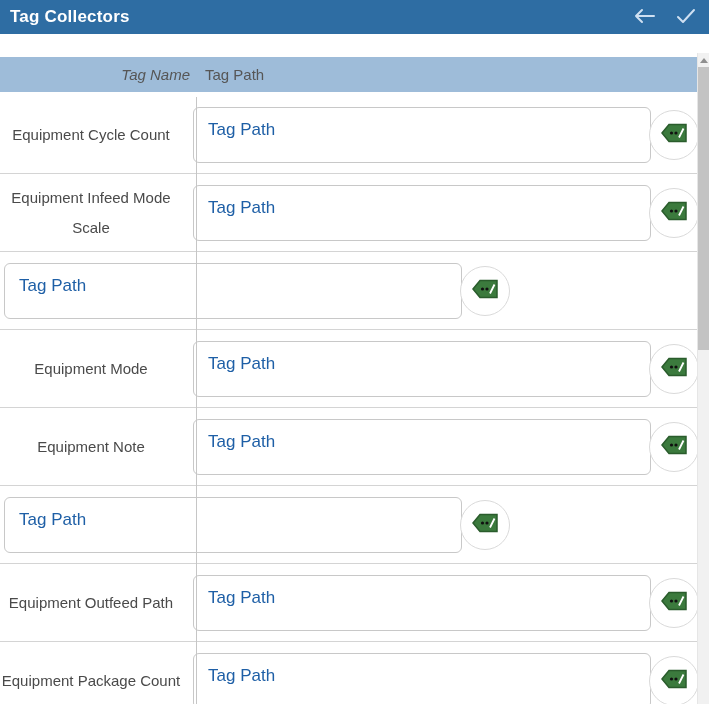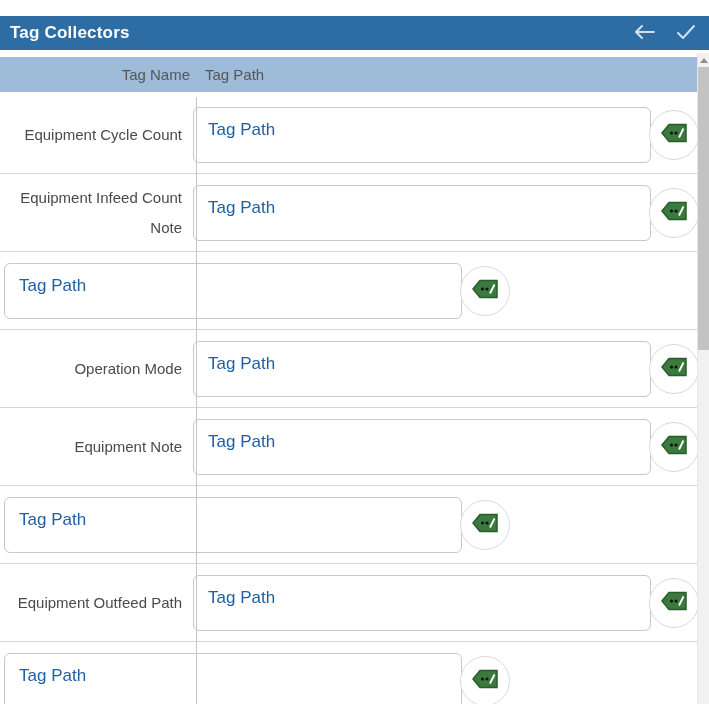--- a/index.html
+++ b/index.html
@@ -11,21 +11,20 @@
     background: #fff;
     font-family: "Liberation Sans", sans-serif;
   }
   
   .titlebar {
     position: absolute; top: 0; left: 0;
     width: 709px; height: 34px;
     background: #2E6DA3;
     display: flex; align-items: center;
     padding: 0 10px 0 10px;
-    margin-top: 16px;
   }
   .titlebar .title {
     color: #fff; font-size: 17px; font-weight: bold;
     letter-spacing: .2px;
   }
   .titlebar-actions {
     margin-left: auto;
     display: flex; align-items: center; gap: 16px;
   }
   .tb-btn {
@@ -34,40 +33,40 @@
     display: flex; align-items: center; justify-content: center;
   }
   
   .table-header {
     position: absolute; top: 57px; left: 0;
     width: 699px; height: 35px;
     background: #9EBCD9;
     display: flex; align-items: center;
     font-size: 15px; color: #565656;
   }
-  .th-name { width: 190px; text-align: right; }
+  .th-name { width: 190px; text-align: right; font-style: italic; }
   .th-path { margin-left: 15px; }
   
   .rows {
     position: absolute; top: 96px; left: 0;
     width: 699px;
   }
   .rows::before {
     content: ""; position: absolute;
     left: 196px; top: 1px; bottom: 0;
     width: 1px; background: #c6c6c6;
   }
   .row {
     height: 78px;
     display: flex; align-items: center;
     border-bottom: 1px solid #d4d4d4;
   }
   .cell-name {
     width: 196px; padding-right: 7px;
-    text-align: right;
+    text-align: center;
     font-size: 15px; color: #4a4a4a;
     line-height: 1.95;
   }
   .cell-path {
     flex: 1; display: flex; align-items: center;
   }
   .tag-input {
     width: 458px; height: 56px;
     margin-left: 4px;
     border: 1px solid #c8c8c8; border-radius: 6px;
@@ -150,54 +149,54 @@
                 <circle cx="10.5" cy="10" r="1.6" fill="#101010"></circle>
                 <circle cx="15" cy="10" r="1.6" fill="#101010"></circle>
                 <line x1="18" y1="14.5" x2="22.5" y2="5.5" stroke="#ffffff" stroke-width="1.8"></line>
               </svg>
           </span>
         </button>
       </div>
     </div>
 
     <div class="row">
-      <div class="cell-name">Equipment Infeed Count Note</div>
-      <div class="cell-path">
-        <input class="tag-input" type="text" placeholder="Tag Path" style="">
-        <button class="tag-browse">
-          <span>
-            <svg width="26" height="20" viewBox="0 0 26 20">
-                <polygon points="1,10 8,1.5 25,1.5 25,18.5 8,18.5" fill="#3B7A3D" stroke="#2A5C2C" stroke-width="1.5"></polygon>
-                <circle cx="10.5" cy="10" r="1.6" fill="#101010"></circle>
-                <circle cx="15" cy="10" r="1.6" fill="#101010"></circle>
-                <line x1="18" y1="14.5" x2="22.5" y2="5.5" stroke="#ffffff" stroke-width="1.8"></line>
-              </svg>
-          </span>
-        </button>
-      </div>
-    </div>
-
-    <div class="row">
-      <div class="cell-path">
-        <input class="tag-input" type="text" placeholder="Tag Path" style="">
-        <button class="tag-browse">
-          <span>
-            <svg width="26" height="20" viewBox="0 0 26 20">
-                <polygon points="1,10 8,1.5 25,1.5 25,18.5 8,18.5" fill="#3B7A3D" stroke="#2A5C2C" stroke-width="1.5"></polygon>
-                <circle cx="10.5" cy="10" r="1.6" fill="#101010"></circle>
-                <circle cx="15" cy="10" r="1.6" fill="#101010"></circle>
-                <line x1="18" y1="14.5" x2="22.5" y2="5.5" stroke="#ffffff" stroke-width="1.8"></line>
-              </svg>
-          </span>
-        </button>
-      </div>
-    </div>
-
-    <div class="row">
-      <div class="cell-name">Operation Mode</div>
+      <div class="cell-name">Equipment Infeed Mode Scale</div>
+      <div class="cell-path">
+        <input class="tag-input" type="text" placeholder="Tag Path" style="">
+        <button class="tag-browse">
+          <span>
+            <svg width="26" height="20" viewBox="0 0 26 20">
+                <polygon points="1,10 8,1.5 25,1.5 25,18.5 8,18.5" fill="#3B7A3D" stroke="#2A5C2C" stroke-width="1.5"></polygon>
+                <circle cx="10.5" cy="10" r="1.6" fill="#101010"></circle>
+                <circle cx="15" cy="10" r="1.6" fill="#101010"></circle>
+                <line x1="18" y1="14.5" x2="22.5" y2="5.5" stroke="#ffffff" stroke-width="1.8"></line>
+              </svg>
+          </span>
+        </button>
+      </div>
+    </div>
+
+    <div class="row">
+      <div class="cell-path">
+        <input class="tag-input" type="text" placeholder="Tag Path" style="">
+        <button class="tag-browse">
+          <span>
+            <svg width="26" height="20" viewBox="0 0 26 20">
+                <polygon points="1,10 8,1.5 25,1.5 25,18.5 8,18.5" fill="#3B7A3D" stroke="#2A5C2C" stroke-width="1.5"></polygon>
+                <circle cx="10.5" cy="10" r="1.6" fill="#101010"></circle>
+                <circle cx="15" cy="10" r="1.6" fill="#101010"></circle>
+                <line x1="18" y1="14.5" x2="22.5" y2="5.5" stroke="#ffffff" stroke-width="1.8"></line>
+              </svg>
+          </span>
+        </button>
+      </div>
+    </div>
+
+    <div class="row">
+      <div class="cell-name">Equipment Mode</div>
       <div class="cell-path">
         <input class="tag-input" type="text" placeholder="Tag Path" style="">
         <button class="tag-browse">
           <span>
             <svg width="26" height="20" viewBox="0 0 26 20">
                 <polygon points="1,10 8,1.5 25,1.5 25,18.5 8,18.5" fill="#3B7A3D" stroke="#2A5C2C" stroke-width="1.5"></polygon>
                 <circle cx="10.5" cy="10" r="1.6" fill="#101010"></circle>
                 <circle cx="15" cy="10" r="1.6" fill="#101010"></circle>
                 <line x1="18" y1="14.5" x2="22.5" y2="5.5" stroke="#ffffff" stroke-width="1.8"></line>
               </svg>
@@ -250,20 +249,21 @@
                 <circle cx="10.5" cy="10" r="1.6" fill="#101010"></circle>
                 <circle cx="15" cy="10" r="1.6" fill="#101010"></circle>
                 <line x1="18" y1="14.5" x2="22.5" y2="5.5" stroke="#ffffff" stroke-width="1.8"></line>
               </svg>
           </span>
         </button>
       </div>
     </div>
 
     <div class="row">
+      <div class="cell-name">Equipment Package Count</div>
       <div class="cell-path">
         <input class="tag-input" type="text" placeholder="Tag Path" style="">
         <button class="tag-browse">
           <span>
             <svg width="26" height="20" viewBox="0 0 26 20">
                 <polygon points="1,10 8,1.5 25,1.5 25,18.5 8,18.5" fill="#3B7A3D" stroke="#2A5C2C" stroke-width="1.5"></polygon>
                 <circle cx="10.5" cy="10" r="1.6" fill="#101010"></circle>
                 <circle cx="15" cy="10" r="1.6" fill="#101010"></circle>
                 <line x1="18" y1="14.5" x2="22.5" y2="5.5" stroke="#ffffff" stroke-width="1.8"></line>
               </svg>

